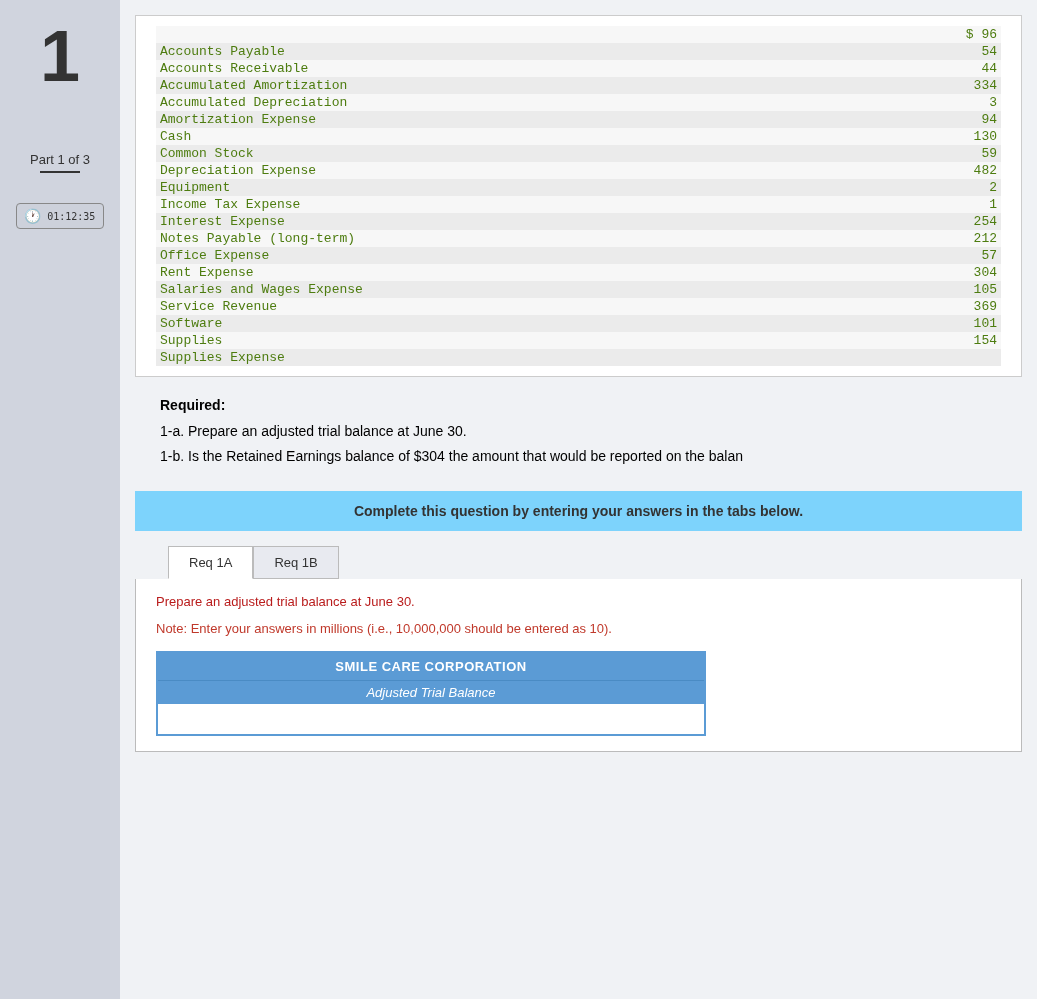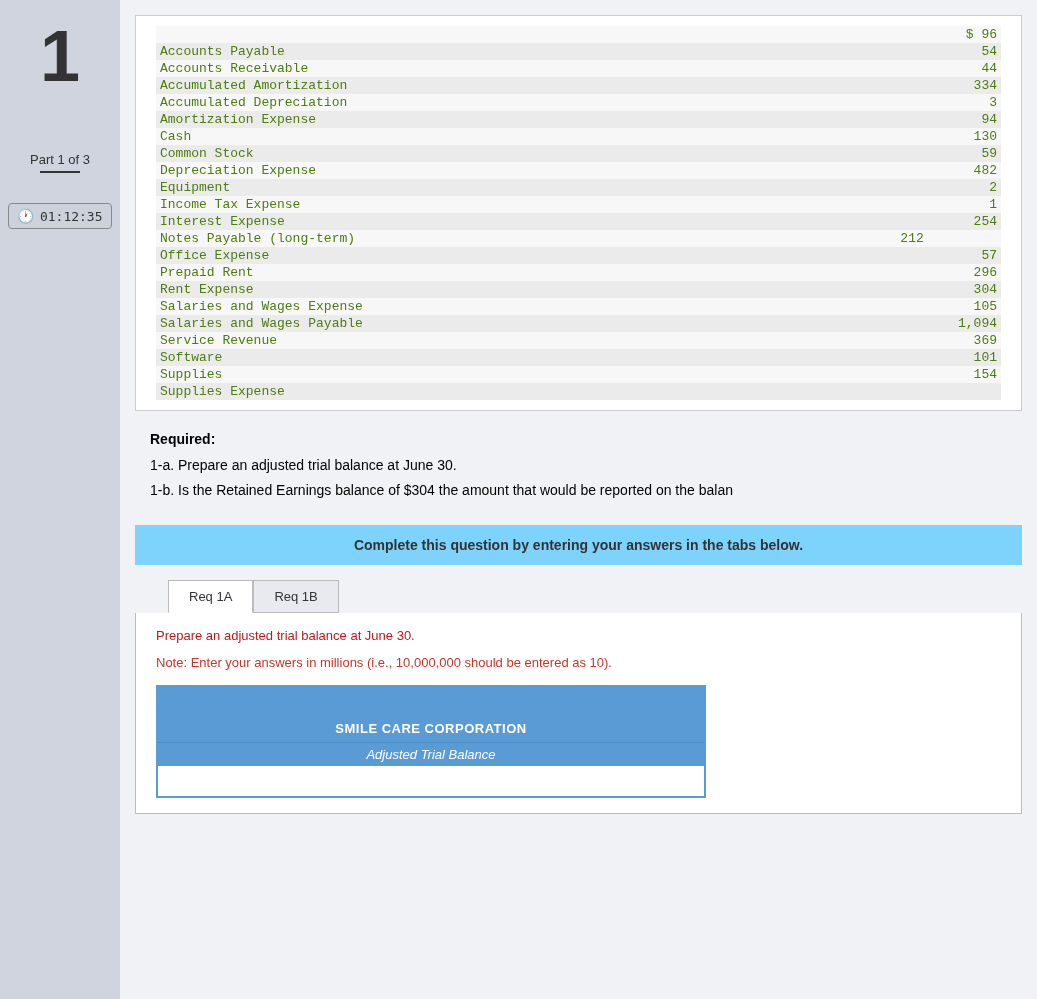--- a/index.html
+++ b/index.html
@@ -59,21 +59,21 @@
       padding: 4px 8px;
       background: #cdd1db;
     }
 
     .timer-icon {
       font-size: 14px;
       color: #555;
     }
 
     .timer-text {
-      font-size: 13px;
+      font-size: 10px;
       color: #333;
       font-family: monospace;
     }
 
     
     .content-area {
       flex: 1;
       background: #f0f2f5;
       display: flex;
       flex-direction: column;
@@ -110,21 +110,21 @@
 
     .data-table tr:nth-child(odd) {
       background: #f7f7f7;
     }
     .data-table tr:nth-child(even) {
       background: #ebebeb;
     }
 
     
     .required-section {
-      padding: 20px 30px;
+      padding: 20px 40px;
     }
 
     .required-title {
       font-weight: bold;
       font-size: 14px;
       margin-bottom: 8px;
     }
 
     .required-text {
       font-size: 14px;
@@ -195,21 +195,20 @@
     }
 
     .trial-balance-header {
       background: #5b9bd5;
       text-align: center;
       padding: 6px;
       color: white;
       font-size: 13px;
       font-weight: bold;
       letter-spacing: 0.5px;
-      margin-top: 28px;
     }
 
     .trial-balance-subheader {
       background: #5b9bd5;
       text-align: center;
       padding: 4px;
       color: white;
       font-size: 13px;
       border-top: 1px solid #4a8bc4;
       font-style: italic;
@@ -283,41 +282,33 @@
             <tr>
               <td>Income Tax Expense</td>
               <td style="text-align:right">1</td>
             </tr>
             <tr>
               <td>Interest Expense</td>
               <td style="text-align:right">254</td>
             </tr>
             <tr>
               <td>Notes Payable (long-term)</td>
-              <td style="text-align:center">212</td>
+              <td style="text-align:right">212</td>
             </tr>
             <tr>
               <td>Office Expense</td>
               <td style="text-align:right">57</td>
             </tr>
             <tr>
-              <td>Prepaid Rent</td>
-              <td style="text-align:right">296</td>
-            </tr>
-            <tr>
               <td>Rent Expense</td>
               <td style="text-align:right">304</td>
             </tr>
             <tr>
               <td>Salaries and Wages Expense</td>
               <td style="text-align:right">105</td>
-            </tr>
-            <tr>
-              <td>Salaries and Wages Payable</td>
-              <td style="text-align:right">1,094</td>
             </tr>
             <tr>
               <td>Service Revenue</td>
               <td style="text-align:right">369</td>
             </tr>
             <tr>
               <td>Software</td>
               <td style="text-align:right">101</td>
             </tr>
             <tr>

